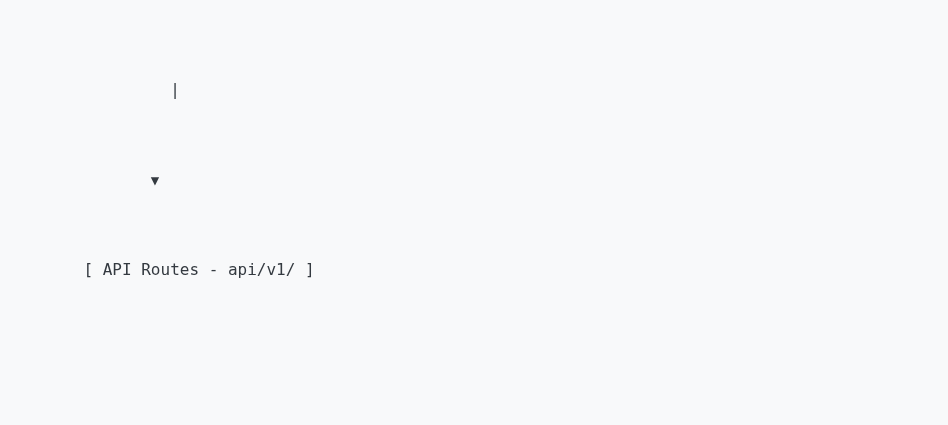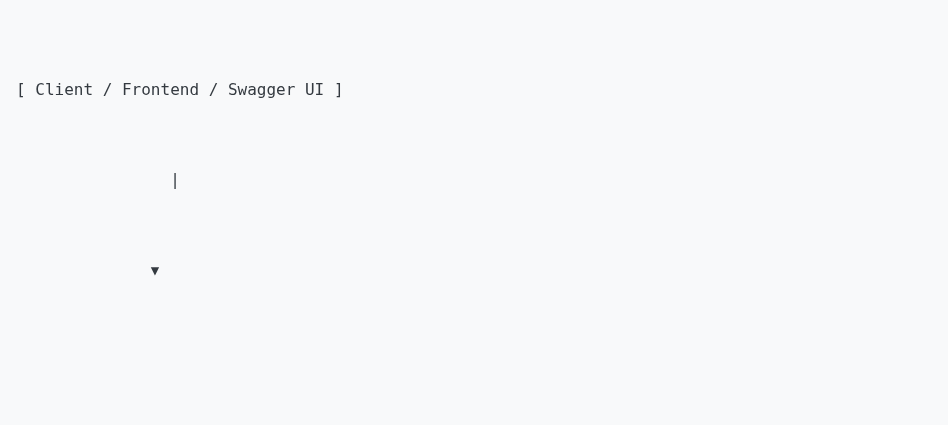--- a/index.html
+++ b/index.html
@@ -30,23 +30,23 @@
   }
   .arrow-line {
     font-size: 14px; 
     line-height: 30px;
   }
 </style>
 </head>
 <body style="background: rgb(248, 249, 250);">
 
 <div class="ascii-diagram" style="color: rgb(52, 58, 64);">
-  <div class="diagram-line">[ Client / Frontend / Swagger UI ]</div>
   <div class="diagram-line">                |</div>
   <div class="diagram-line arrow-line">                ▼</div>
+  <div class="diagram-line">       [ API Routes - api/v1/ ]</div>
   
   
   
   
   
   
   
   
   
 </div>

